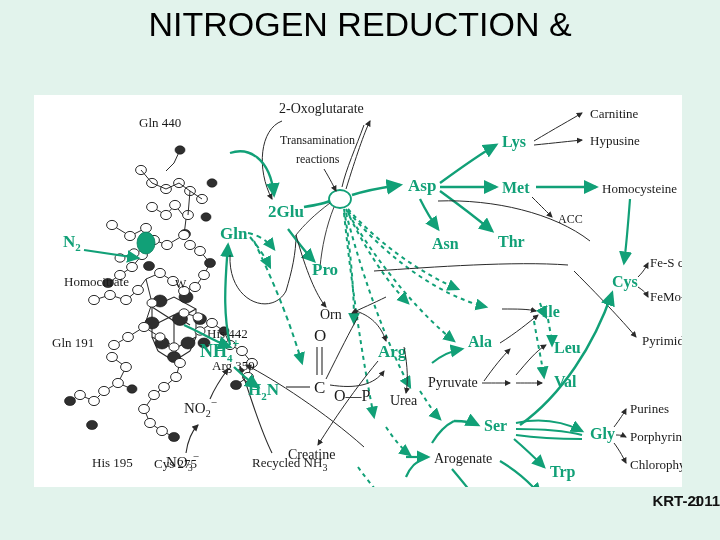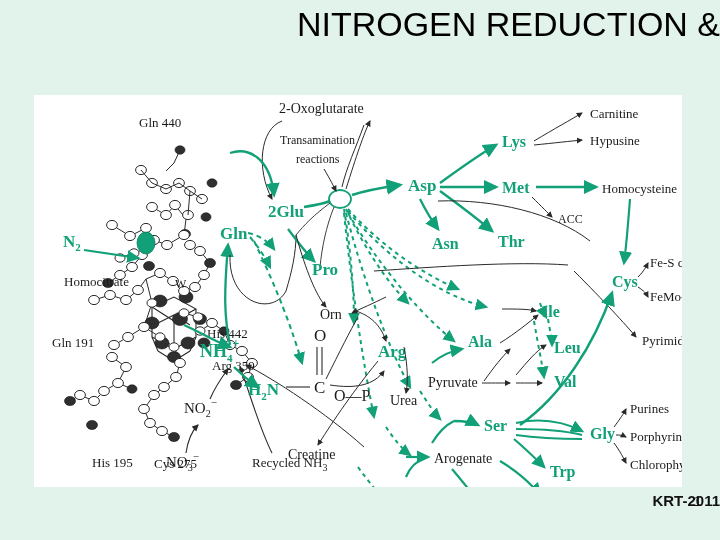--- a/index.html
+++ b/index.html
@@ -7,21 +7,21 @@
   body{
     width:720px;height:540px;overflow:hidden;
     background:#e2f3ec;
     font-family:"Liberation Sans", sans-serif;
   }
   #slide{position:relative;width:720px;height:540px;}
 
   
   #title{
     position:absolute;left:0;top:4px;width:720px;
-    text-align:right;color:#000;
+    text-align:center;color:#000;
     font-family:"Liberation Sans", sans-serif;
     font-size:34px;line-height:41px;font-weight:400;
     letter-spacing:0px;
   }
   #title .ln{display:block;}
 
   
   #panel{
     position:absolute;left:34px;top:95px;width:648px;height:392px;
     background:#ffffff;

